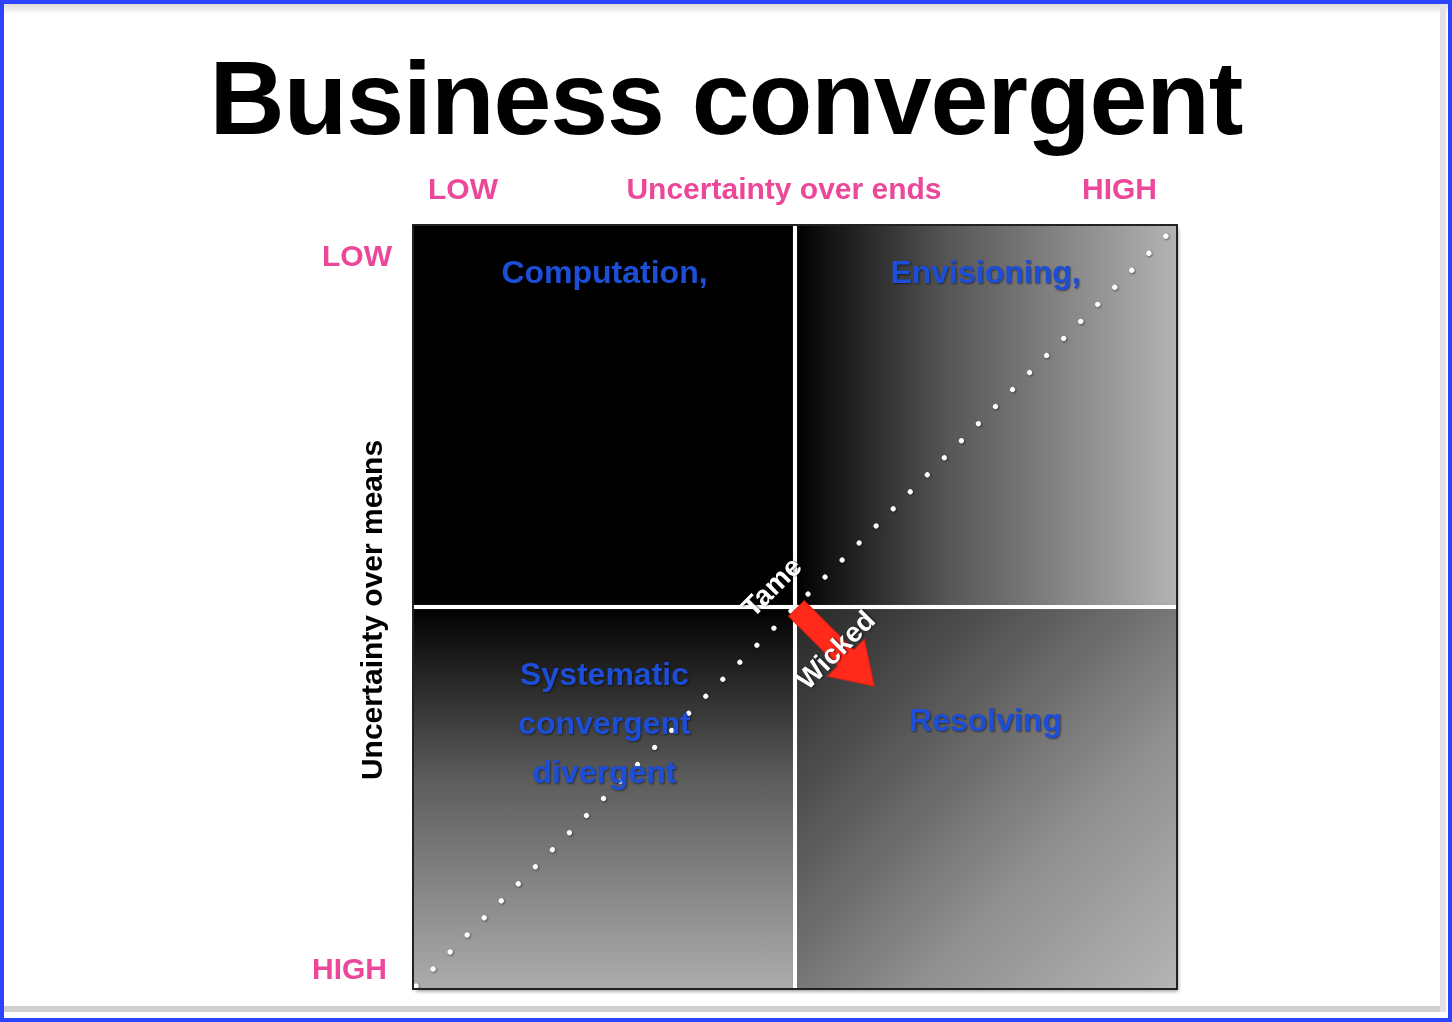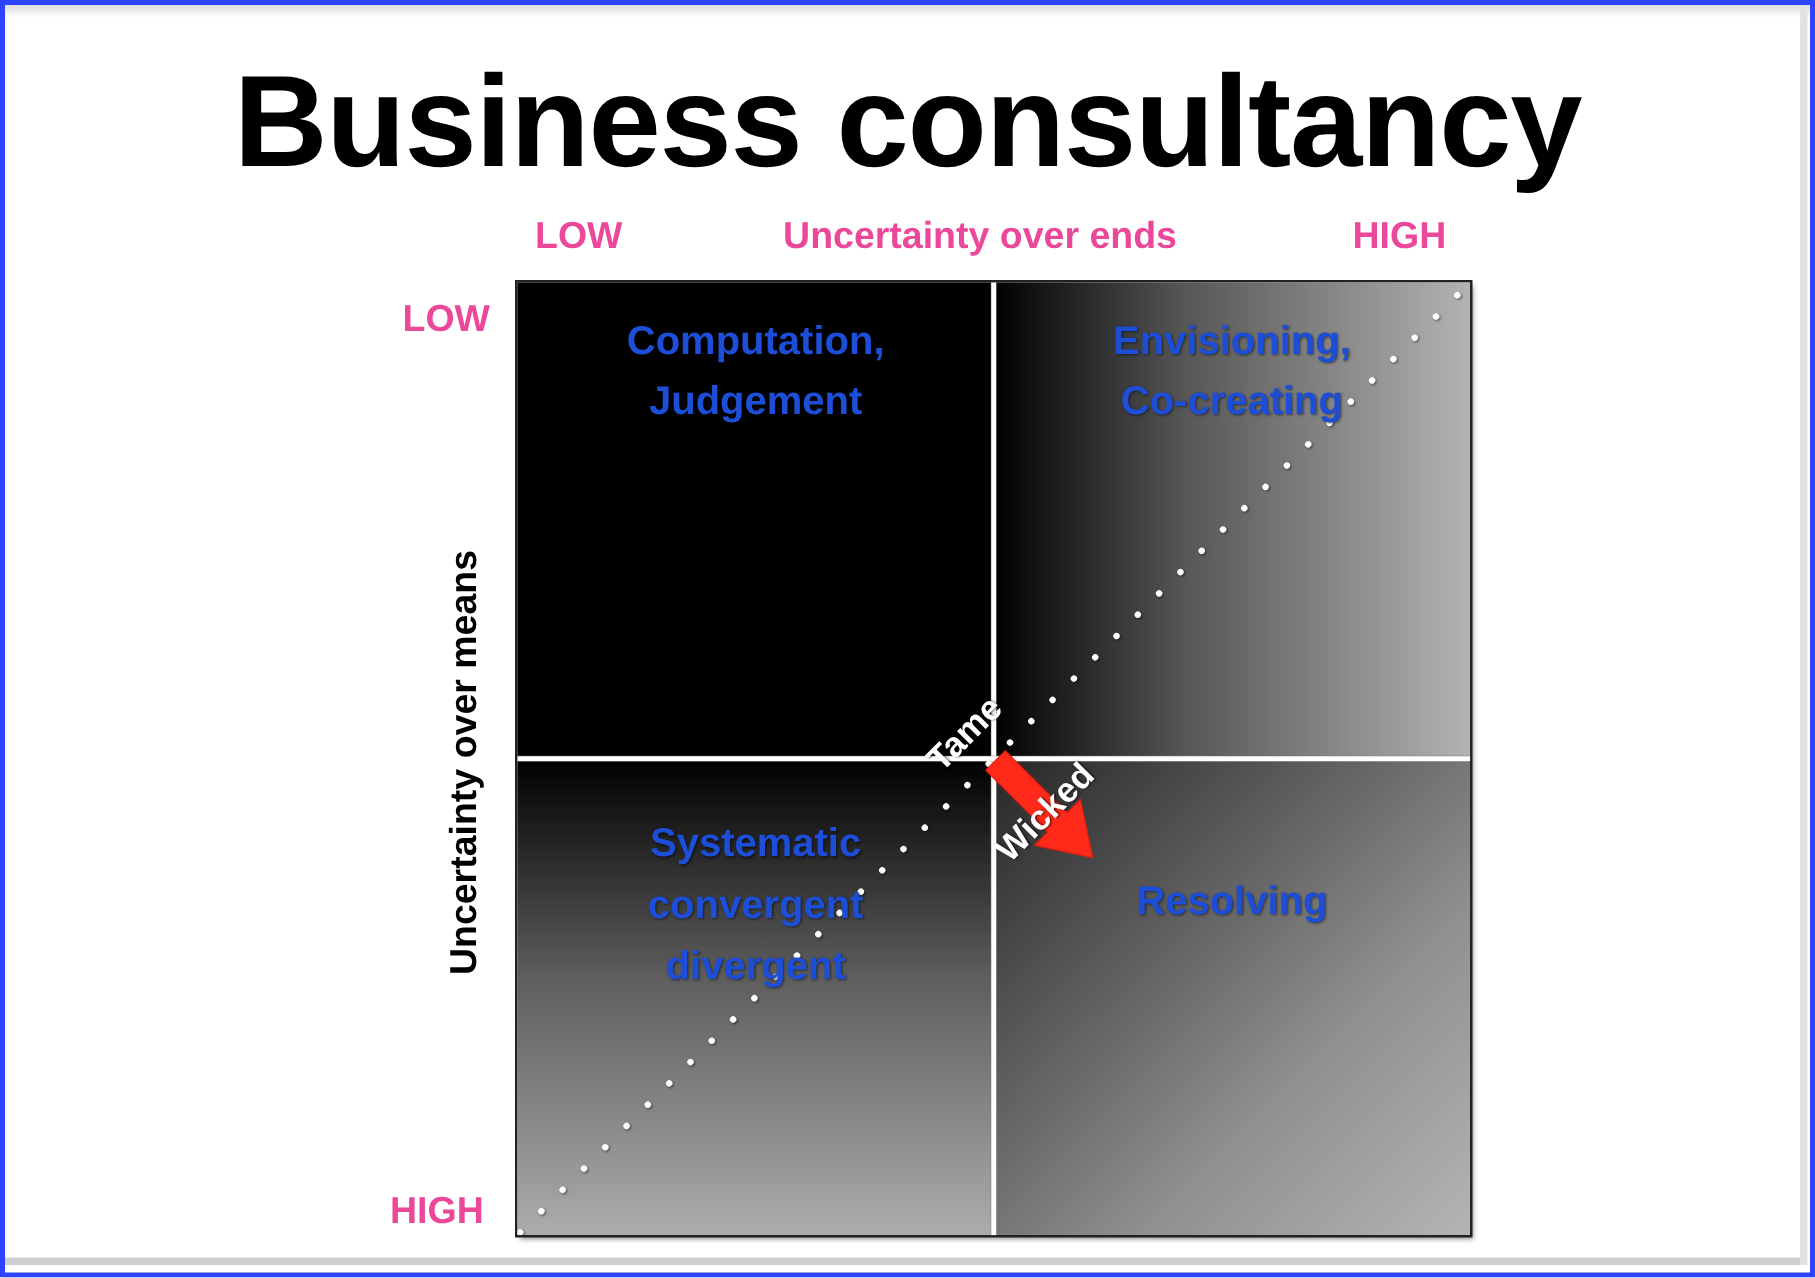--- a/index.html
+++ b/index.html
@@ -84,21 +84,21 @@
   .wicked-label { left: 422px; top: 424px; }
 </style>
 </head>
 <body>
 
 <div class="frame"></div>
 <div class="frame-shadow-top"></div>
 <div class="frame-shadow-bottom"></div>
 <div class="frame-shadow-right"></div>
 
-<div class="title">Business consultancy</div>
+<div class="title">Business convergent</div>
 
 <div class="axis-label x-low">LOW</div>
 <div class="axis-label x-title">Uncertainty over ends</div>
 <div class="axis-label x-high">HIGH</div>
 
 <div class="axis-label y-low">LOW</div>
 <div class="axis-label y-high">HIGH</div>
 <div class="y-title">Uncertainty over means</div>
 
 <div class="matrix">
@@ -117,25 +117,23 @@
       </filter>
     </defs>
     <line x1="2" y1="760" x2="760" y2="2" stroke="#ffffff" stroke-width="5" stroke-linecap="round" stroke-dasharray="0.1 24" filter="url(#dotshadow)"></line>
     <g transform="translate(381 381) rotate(45)">
       <polygon points="2,-11 72,-11 72,-26 112,0 72,26 72,11 2,11" fill="#ff2a1a" stroke="#e01e10" stroke-width="1"></polygon>
     </g>
   </svg>
 
   <div class="quad-text qt-tl">
     <div>Computation,</div>
-    <div>Judgement</div>
   </div>
   <div class="quad-text qt-tr">
     <div>Envisioning,</div>
-    <div>Co-creating</div>
   </div>
   <div class="quad-text qt-bl">
     <div>Systematic</div>
     <div>convergent</div>
     <div>divergent</div>
   </div>
   <div class="quad-text qt-br">
     <div>Resolving</div>
   </div>
 

